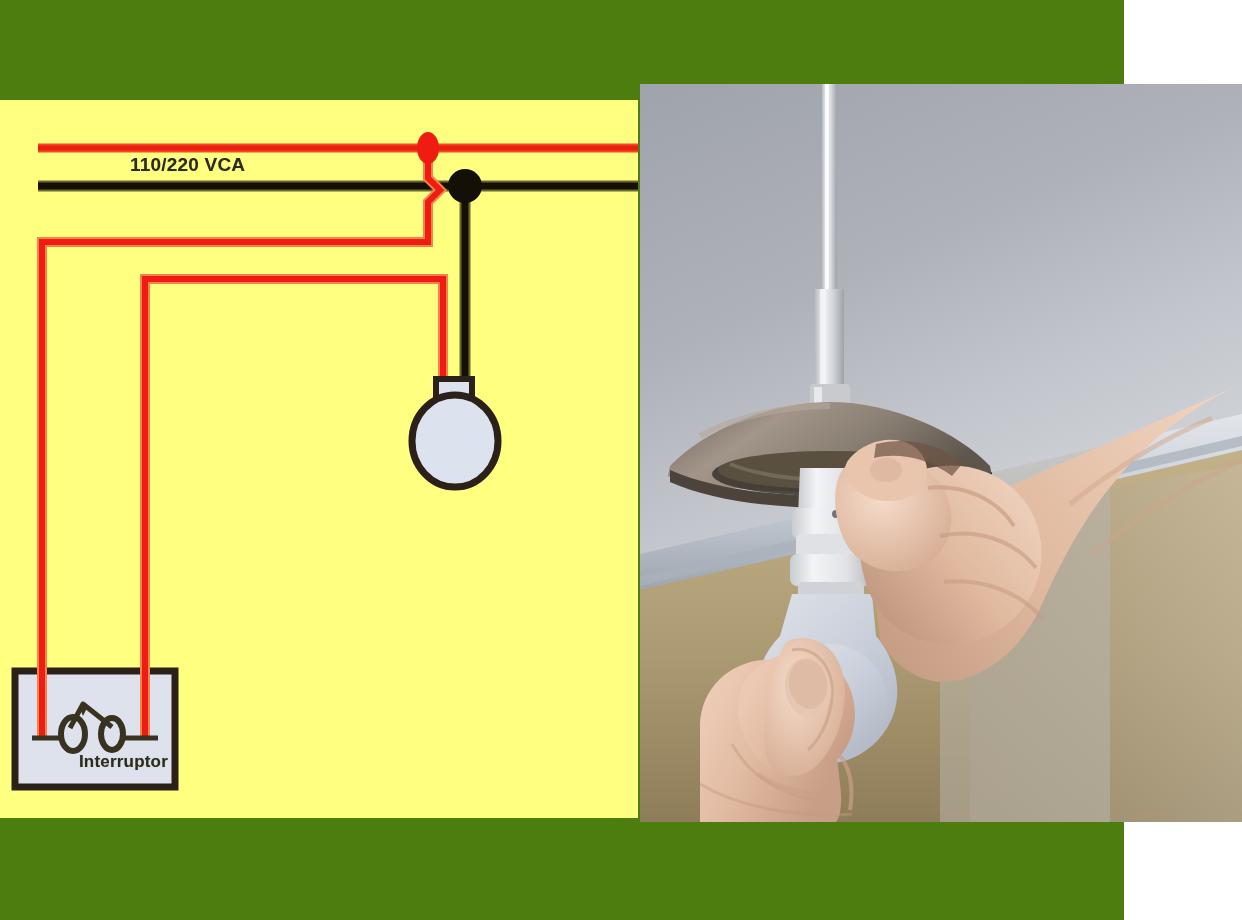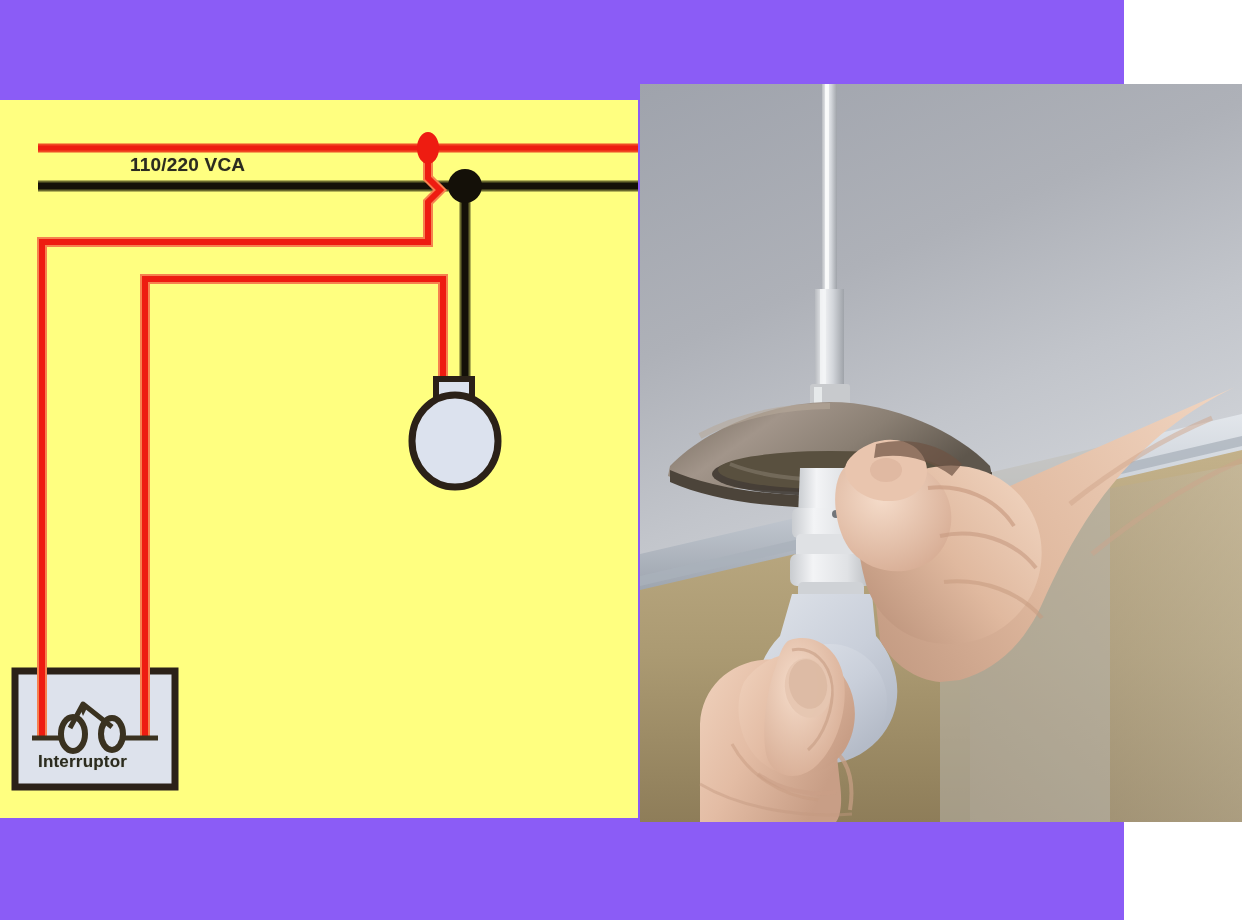--- a/index.html
+++ b/index.html
@@ -10,21 +10,21 @@
   body {
     width: 1242px;
     height: 920px;
     font-family: "Liberation Sans", sans-serif;
     overflow: hidden;
   }
   #page {
     position: relative;
     width: 1124px;
     height: 920px;
-    background: #8b5cf6;
+    background: #4d7c0f;
   }
 
   
   #diagram-panel {
     position: absolute;
     left: 0px;
     top: 100px;
     width: 638px;
     height: 718px;
     background: #ffff80;
@@ -61,21 +61,21 @@
   #label-bulb-wrap .diag-label {
     position: static;
     display: block;
     font-size: 17px;
     line-height: 26px;
   }
   #label-switch {
     left: 38px;
     top: 652px;
     width: 130px;
-    text-align: left;
+    text-align: right;
     font-size: 17px;
   }
 
   
   #photo-panel {
     position: absolute;
     left: 640px;
     top: 84px;
     width: 602px;
     height: 738px;

